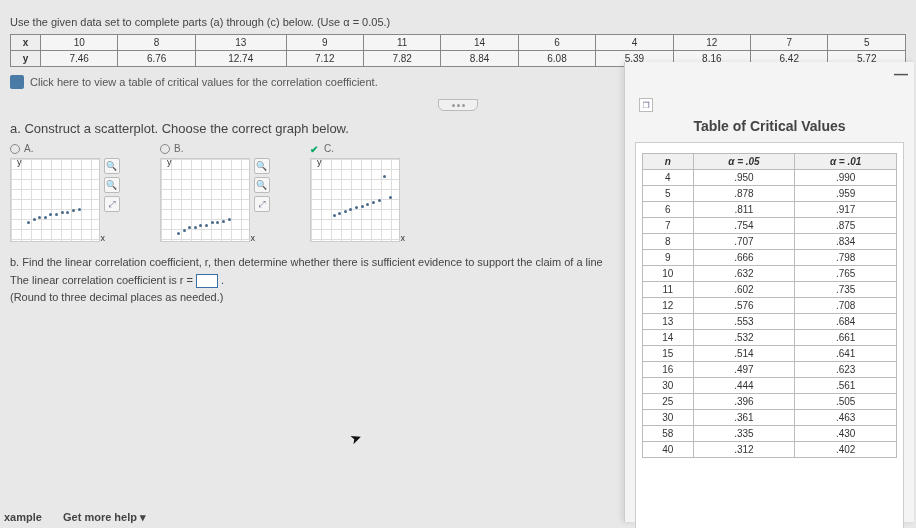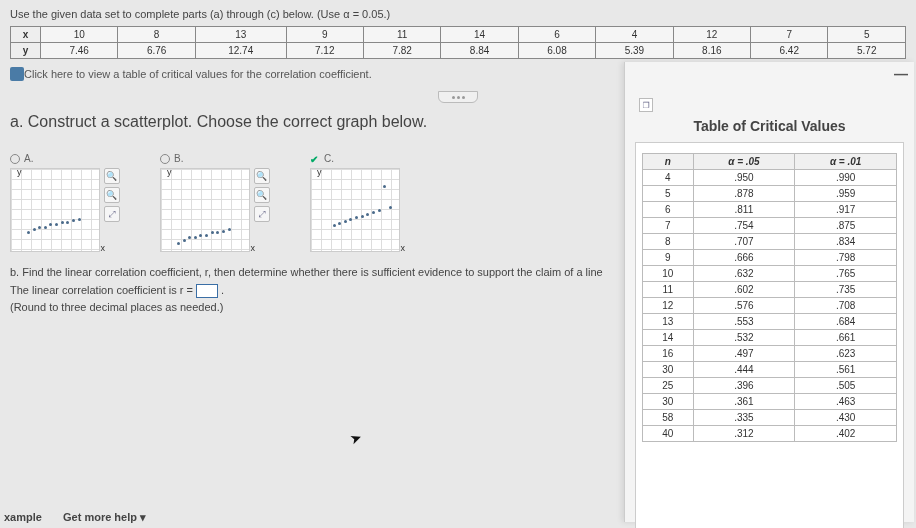--- a/index.html
+++ b/index.html
@@ -7,21 +7,21 @@
     font-family: Arial, sans-serif;
     font-size: 11px;
     background: #e8e8e8;
     color: #333;
     width: 916px;
     height: 528px;
     overflow: hidden;
     position: relative;
   }
   .main {
-    padding: 8px 10px;
+    padding: 16px 10px;
     width: 100%;
   }
   .instruction {
     font-size: 11px;
     margin-bottom: 6px;
     color: #444;
   }
   table.data {
     border-collapse: collapse;
     width: 100%;
@@ -36,20 +36,21 @@
     height: 16px;
   }
   table.data th {
     background: #eee;
     font-weight: bold;
     width: 30px;
   }
   .link-row {
     display: flex;
     align-items: center;
+    gap: 6px;
     margin-bottom: 10px;
     color: #555;
   }
   .icon-table {
     width: 14px;
     height: 14px;
     background: #4a7ba6;
     border-radius: 2px;
     display: inline-block;
   }
@@ -60,22 +61,22 @@
     border-radius: 0 0 6px 6px;
     margin: 0 auto 10px auto;
     display:flex;
     justify-content:center;
     align-items:center;
     gap:2px;
     background:#f0f0f0;
   }
   .dots-icon span{width:3px;height:3px;background:#999;border-radius:50%;}
   .section-label {
-    font-size: 16px;
-    margin-bottom: 22px;
+    font-size: 13px;
+    margin-bottom: 7px;
     color: #444;
   }
   .graph-row {
     display: flex;
     gap: 40px;
     margin-bottom: 12px;
   }
   .graph-choice {
     display: flex;
     flex-direction: column;
@@ -454,20 +455,25 @@
             <td>13</td>
             <td>.553</td>
             <td>.684</td>
           </tr>
           <tr>
             <td>14</td>
             <td>.532</td>
             <td>.661</td>
           </tr>
           <tr>
+            <td>15</td>
+            <td>.514</td>
+            <td>.641</td>
+          </tr>
+          <tr>
             <td>16</td>
             <td>.497</td>
             <td>.623</td>
           </tr>
           <tr>
             <td>30</td>
             <td>.444</td>
             <td>.561</td>
           </tr>
           <tr>

